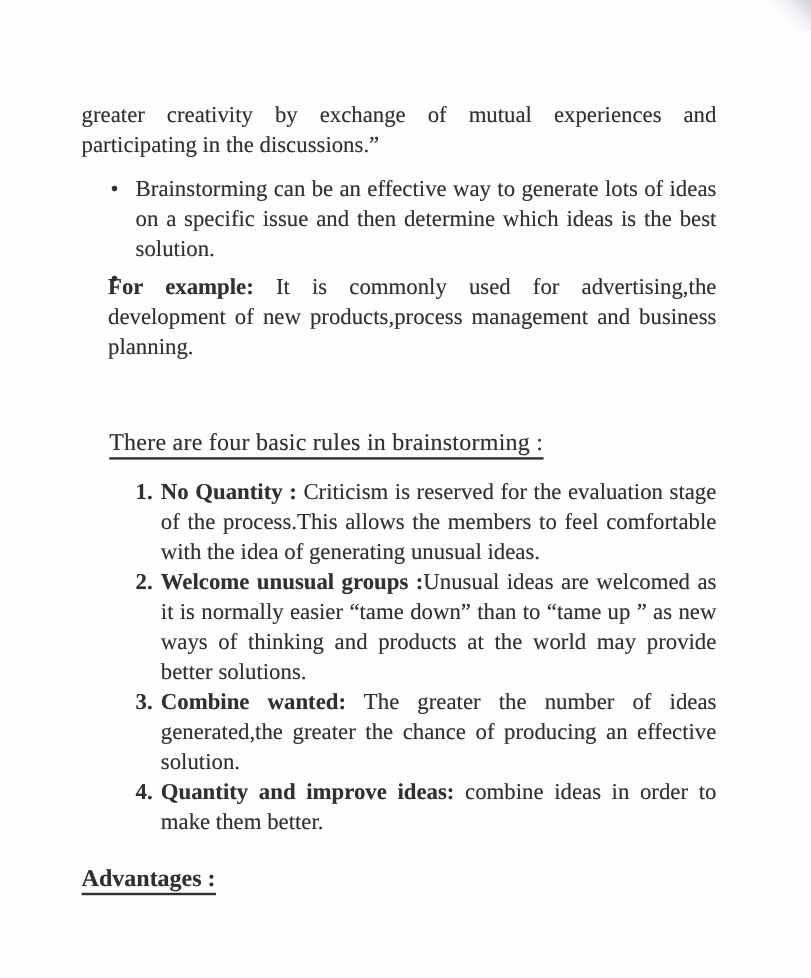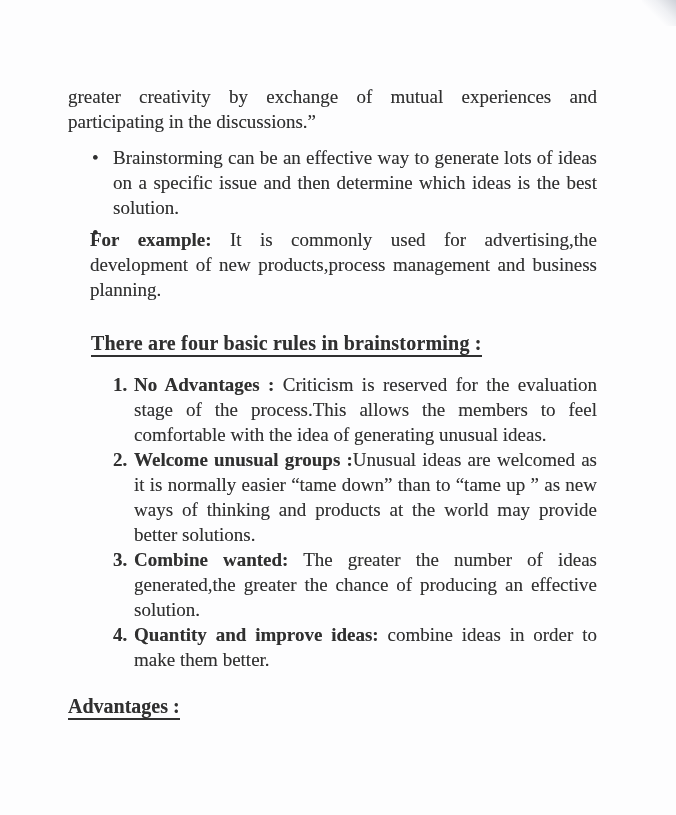--- a/index.html
+++ b/index.html
@@ -39,22 +39,22 @@
     position: absolute;
     left: 24px;
     top: 0;
   }
   .example {
     margin: 7px 0 0 22px;
     text-align: justify;
   }
   .bold { font-weight: bold; }
   .rules-heading {
-    margin: 29px 0 0 23px;
-    font-weight: bold;
+    margin: 55px 0 0 23px;
+    font-weight: normal;
     font-size: 20px;
     letter-spacing: 0.2px;
   }
   .underlined {
     border-bottom: 2px solid #303030;
     padding-bottom: 1px;
   }
   ol.rules-list { list-style: none; margin: 16px 0 0 0; padding: 0; }
   ol.rules-list > li {
     position: relative;
@@ -91,21 +91,21 @@
       <span class="bullet-glyph">•</span>
     </li>
   </ul>
 
   <p class="example"><span class="bold">For example:</span><span> It is commonly used for advertising,the development of new products,process management and business planning.</span></p>
 
   <h3 class="rules-heading"><span class="underlined">There are four basic rules in brainstorming :</span></h3>
 
   <ol class="rules-list">
     <li>
-      <span class="rule-number">1.</span><span class="bold">No Advantages :</span><span> Criticism is reserved for the evaluation stage of the process.This allows the members to feel comfortable with the idea of generating unusual ideas.</span>
+      <span class="rule-number">1.</span><span class="bold">No Quantity :</span><span> Criticism is reserved for the evaluation stage of the process.This allows the members to feel comfortable with the idea of generating unusual ideas.</span>
     </li>
     <li>
       <span class="rule-number">2.</span><span class="bold">Welcome unusual groups :</span><span>Unusual ideas are welcomed as it is normally easier “tame down” than to “tame up ” as new ways of thinking and products at the world may provide better solutions.</span>
     </li>
     <li>
       <span class="rule-number">3.</span><span class="bold">Combine wanted:</span><span> The greater the number of ideas generated,the greater the chance of producing an effective solution.</span>
     </li>
     <li>
       <span class="rule-number">4.</span><span class="bold">Quantity and improve ideas:</span><span> combine ideas in order to make them better.</span>
     </li>

